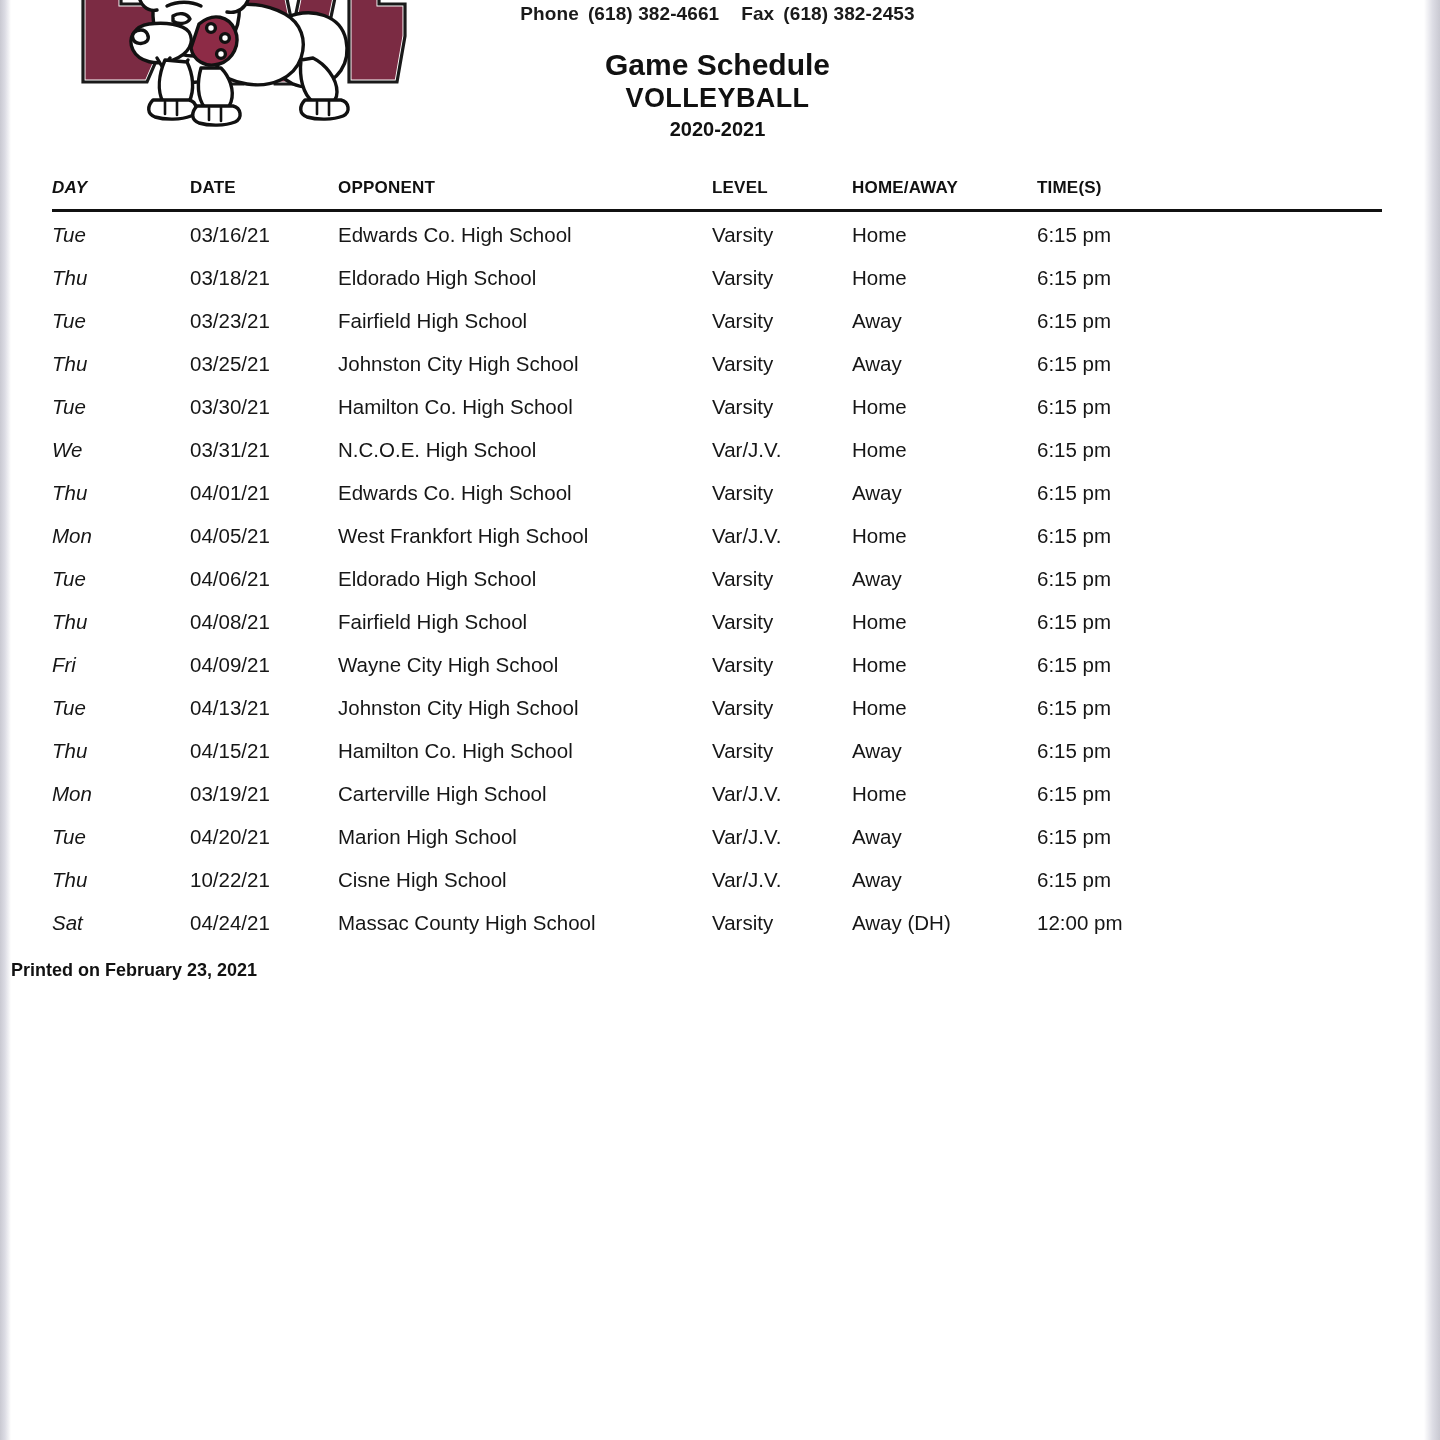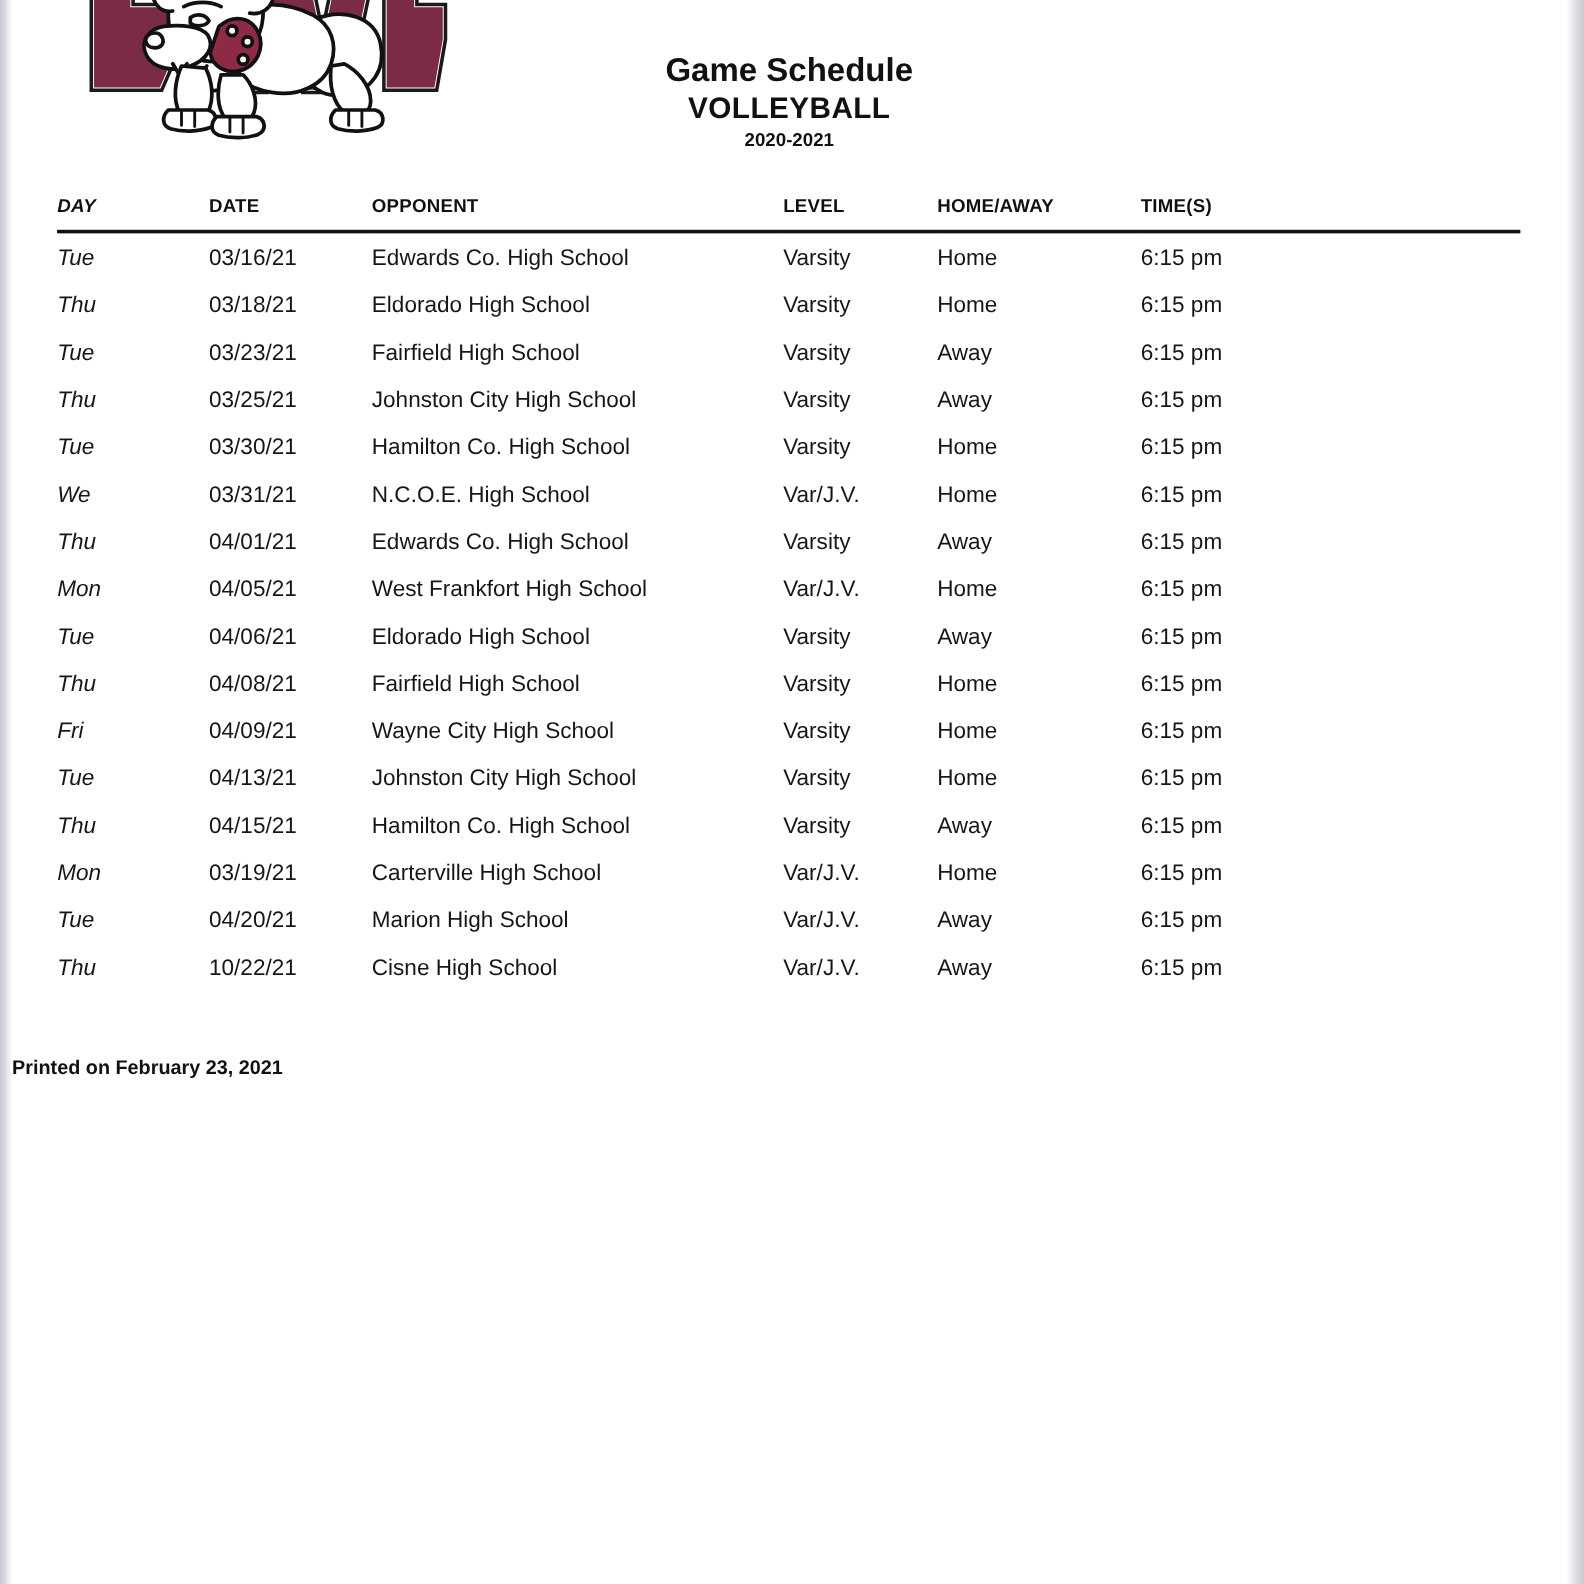--- a/index.html
+++ b/index.html
@@ -83,21 +83,21 @@
     font-weight: bold;
     color: #111;
     letter-spacing: 0.4px;
   }
   #title-season {
     position: absolute;
     left: 0;
     top: 118px;
     width: 1413px;
     text-align: center;
-    font-size: 17px;
+    font-size: 20px;
     font-weight: bold;
     color: #111;
   }
 
   
   #schedule-table {
     position: absolute;
     left: 41px;
     top: 178px;
     width: 1330px;
@@ -229,20 +229,23 @@
             <path d="M128 169 L128 183"></path>
           <path d="M160 176 L160 188"></path>
             <path d="M172 175 L172 189"></path>
           <path d="M268 170 L268 182"></path>
             <path d="M280 169 L280 183"></path>
         </g>
       </g>
     </svg>
   </div>
 
+  <div id="contact-line">
+    <span>Phone</span><span class="gap-sm"></span><span>(618) 382-4661</span><span class="gap-lg"></span><span>Fax</span><span class="gap-sm"></span><span>(618) 382-2453</span>
+  </div>
 
   <div id="title-sport">VOLLEYBALL</div>
   <div id="title-main">Game Schedule</div>
   <div id="title-season">2020-2021</div>
 
   <table id="schedule-table">
     <thead>
       <tr>
         <th class="col-day">DAY</th>
         <th class="col-date">DATE</th>
@@ -374,18 +377,26 @@
           <td class="col-times">6:15 pm</td>
         </tr>
         <tr>
           <td class="col-day">Thu</td>
           <td class="col-date">10/22/21</td>
           <td class="col-opponent">Cisne High School</td>
           <td class="col-level">Var/J.V.</td>
           <td class="col-homeaway">Away</td>
           <td class="col-times">6:15 pm</td>
         </tr>
+        <tr>
+          <td class="col-day">Sat</td>
+          <td class="col-date">04/24/21</td>
+          <td class="col-opponent">Massac County High School</td>
+          <td class="col-level">Varsity</td>
+          <td class="col-homeaway">Away (DH)</td>
+          <td class="col-times">12:00 pm</td>
+        </tr>
       </tbody>
   </table>
 
   <div id="printed-on">Printed on February 23, 2021</div>
 
 </div>
 
 </body></html>

